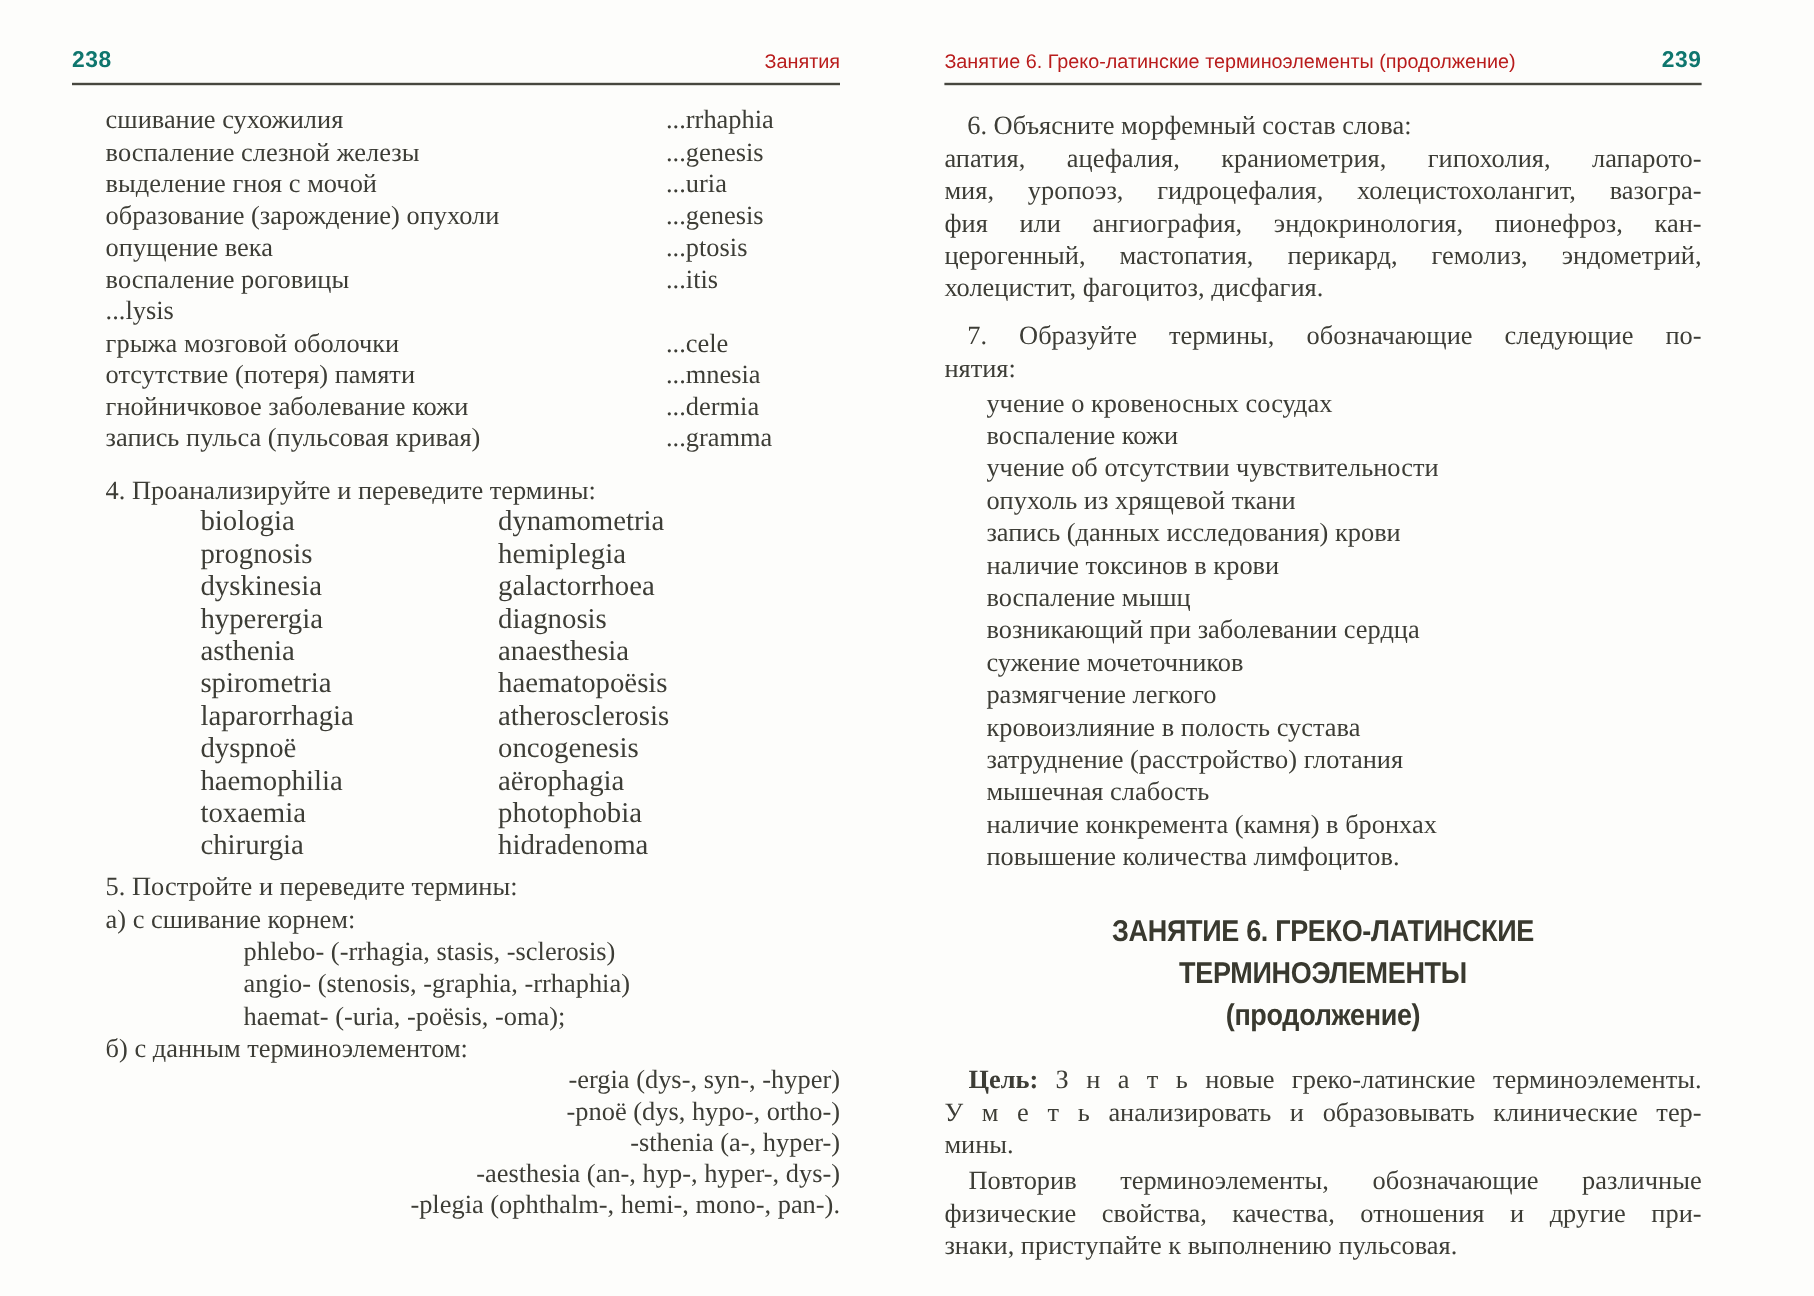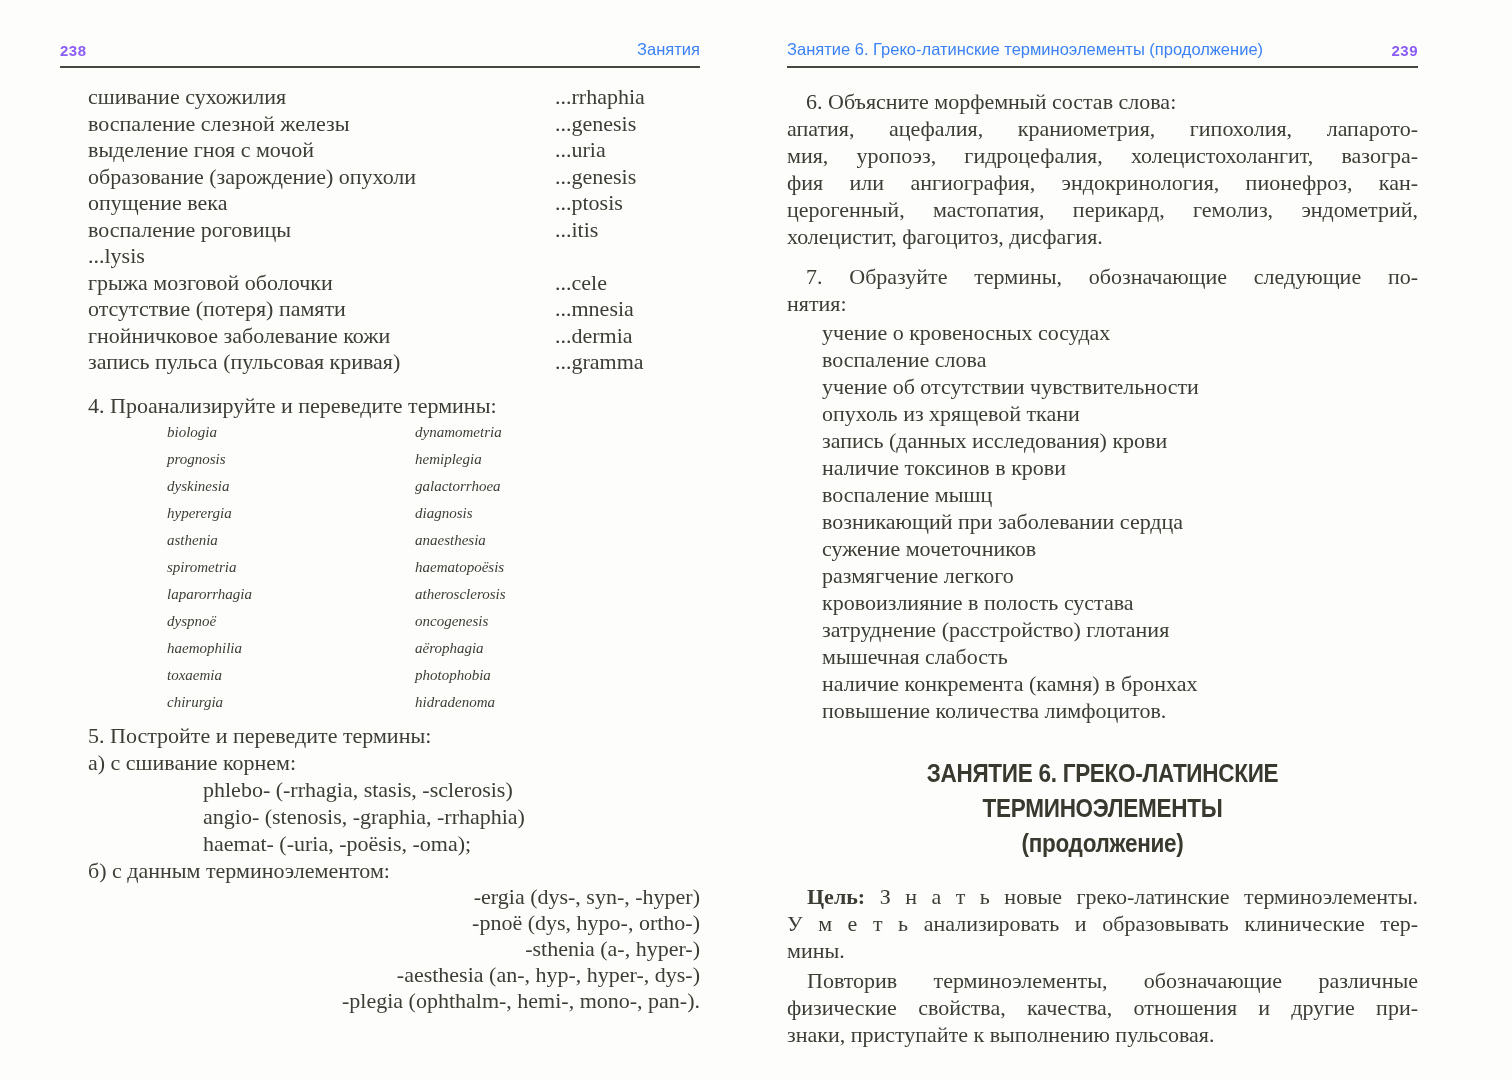--- a/index.html
+++ b/index.html
@@ -14,30 +14,30 @@
   .page { position:absolute; top:40px; }
   .page-left  { left:60px;  width:640px; }
   .page-right { left:787px; width:631px; }
 
   .pg-header {
     display:flex; justify-content:space-between; align-items:flex-end;
     border-bottom:2px solid #47473f;
     padding-bottom:7px;
     font-family:"Liberation Sans", sans-serif;
   }
-  .pg-num { font-weight:bold; font-size:15px; color:#8b5cf6; letter-spacing:0.5px; }
-  .rh { font-size:16.5px; color:#3b82f6; }
+  .pg-num { font-weight:bold; font-size:19px; color:#0f766e; letter-spacing:0.5px; }
+  .rh { font-size:16.5px; color:#b91c1c; }
 
   
   .def-list { margin-top:16px; }
   .def-row { display:grid; grid-template-columns:467px 1fr; padding-left:28px;
              font-size:22px; line-height:26.5px; }
   .ex-title { padding-left:28px; font-size:22px; line-height:27px; margin-top:16px; }
   .pair-row { display:grid; grid-template-columns:248px 1fr; padding-left:107px;
-              font-size:15px; line-height:27px;font-style:italic; }
+              font-size:24px; line-height:27px; }
   .ex5-title { margin-top:6px; }
   .sub-label { padding-left:28px; font-size:22px; line-height:27px; }
   .root-line { padding-left:143px; font-size:22px; line-height:27px; }
   .elem-line { padding-left:137px; font-size:22px; line-height:26px;text-align:right; }
 
   
   .r-line { font-size:22px; line-height:27px; }
   .jl { text-align:justify; text-align-last:justify; }
   .ind19 { padding-left:19px; }
   .ind20 { padding-left:20px; }
@@ -194,21 +194,21 @@
     <div class="r-line jl">фия или ангиография, эндокринология, пионефроз, кан-</div>
     <div class="r-line jl">церогенный, мастопатия, перикард, гемолиз, эндометрий,</div>
     <div class="r-line">холецистит, фагоцитоз, дисфагия.</div>
   </div>
 
   <div class="r-line jl ind19 ex7-title">7. Образуйте термины, обозначающие следующие по-</div>
   <div class="r-line">нятия:</div>
 
   <div class="item-list">
     <div class="item-line">учение о кровеносных сосудах</div>
-    <div class="item-line">воспаление слова</div>
+    <div class="item-line">воспаление кожи</div>
     <div class="item-line">учение об отсутствии чувствительности</div>
     <div class="item-line">опухоль из хрящевой ткани</div>
     <div class="item-line">запись (данных исследования) крови</div>
     <div class="item-line">наличие токсинов в крови</div>
     <div class="item-line">воспаление мышц</div>
     <div class="item-line">возникающий при заболевании сердца</div>
     <div class="item-line">сужение мочеточников</div>
     <div class="item-line">размягчение легкого</div>
     <div class="item-line">кровоизлияние в полость сустава</div>
     <div class="item-line">затруднение (расстройство) глотания</div>

